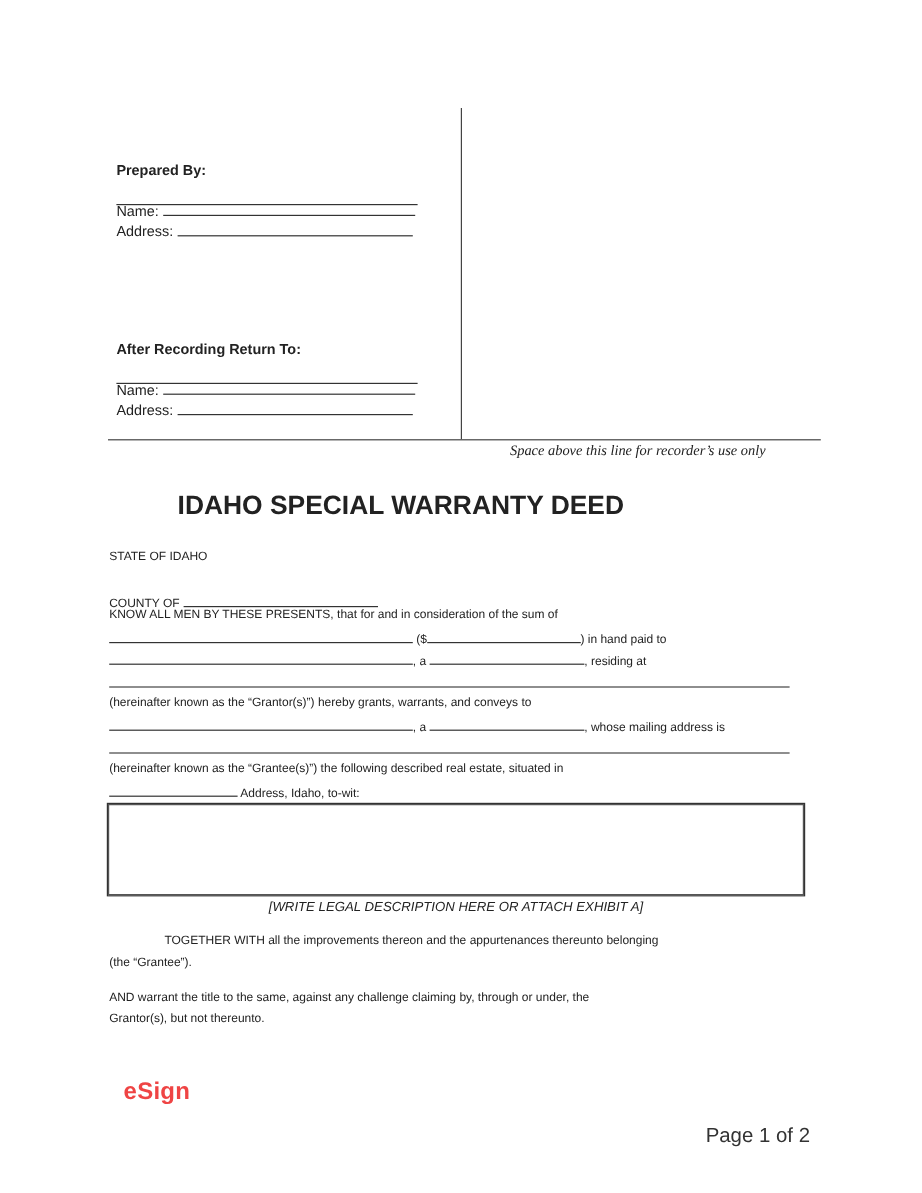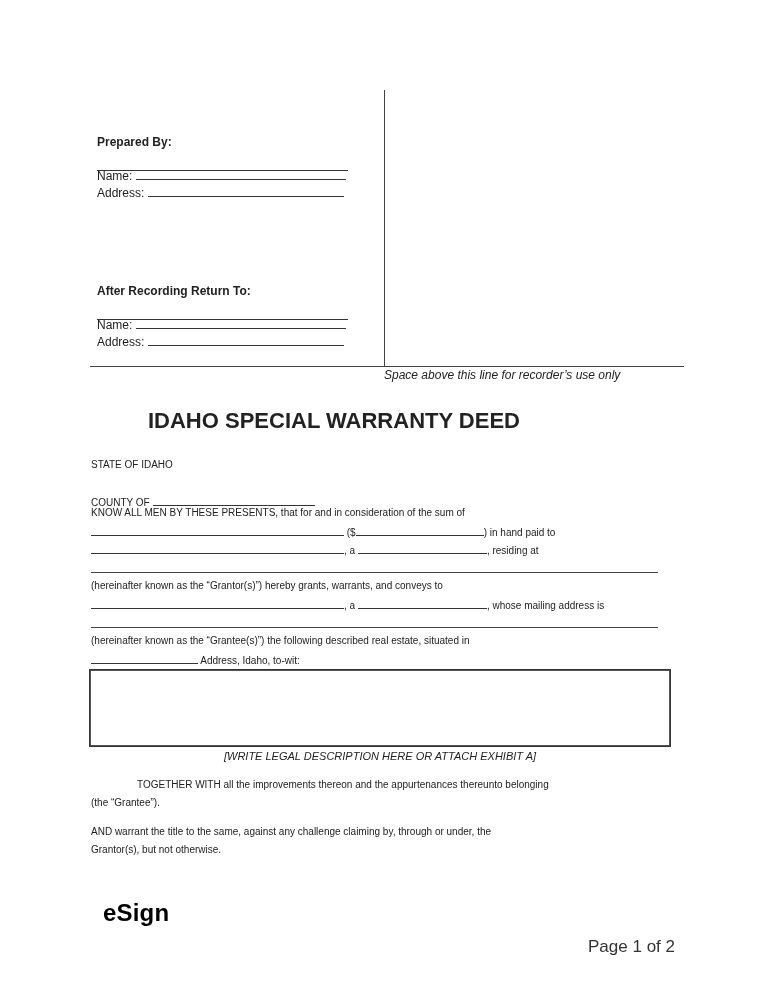--- a/index.html
+++ b/index.html
@@ -11,21 +11,21 @@
   .uline { display: inline-block; border-bottom: 1px solid #333; height: 11px; vertical-align: baseline; }
   .fullline { position: absolute; height: 0; border-top: 1px solid #444; }
   .body-text { font-size: 10px; line-height: 18px; }
   .inl { display: inline-block; border-bottom: 1px solid #333; height: 13px; vertical-align: baseline; }
 </style>
 </head>
 <body>
 
 <div class="abs" style="left:384px; top:90px; width:1px; height:276px; background:#444;"></div>
 <div class="fullline" style="left:90px; top:366px; width:594px;"></div>
-<div class="abs" style="left:384px; top:368px; width:295px; text-align:left; font-size:12px; font-style:italic; line-height:14px;">Space above this line for recorder’s use only</div>
+<div class="abs" style="left:384px; top:368px; width:295px; text-align:center; font-size:12px; font-style:italic; line-height:14px;font-family:Liberation Serif, serif;">Space above this line for recorder’s use only</div>
 
 <div class="abs lbl bold" style="left:97px; top:92px;">Prepared By:</div>
 <div class="abs lbl" style="left:97px; top:125px; width:260px;">
   <span>Name:</span>
   <span class="uline" style="width:210px;"></span>
 </div>
 <div class="abs lbl" style="left:97px; top:142px; width:260px;">
   <span>Address:</span>
   <span class="uline" style="width:196px;"></span>
 </div>
@@ -74,16 +74,16 @@
   <span>Address, Idaho, to-wit:</span>
 </div>
 
 <div class="abs" style="left:89px; top:669px; width:580px; height:76px; border:1px solid #333; box-shadow: inset 0 0 0 1px #555; font-size:14px;"></div>
 <div class="abs" style="left:89px; top:750px; width:582px; text-align:center; font-size:11px; font-style:italic; line-height:13px;">[WRITE LEGAL DESCRIPTION HERE OR ATTACH EXHIBIT A]</div>
 
 <div class="abs body-text" style="left:91px; top:776px; white-space:nowrap;margin-left:46px;">TOGETHER WITH all the improvements thereon and the appurtenances thereunto belonging</div>
 <div class="abs body-text" style="left:91px; top:794px;">(the “Grantee”).</div>
 
 <div class="abs body-text" style="left:91px; top:823px; white-space:nowrap;">AND warrant the title to the same, against any challenge claiming by, through or under, the</div>
-<div class="abs body-text" style="left:91px; top:841px;">Grantor(s), but not otherwise.</div>
+<div class="abs body-text" style="left:91px; top:841px;">Grantor(s), but not thereunto.</div>
 
-<div class="abs" style="left:103px; top:899px; font-size:24px; font-weight:bold; color:#000000; letter-spacing:0.2px;">eSign</div>
+<div class="abs" style="left:103px; top:899px; font-size:20px; font-weight:bold; color:#ef4444; letter-spacing:0.2px;">eSign</div>
 <div class="abs" style="left:560px; top:937px; width:115px; text-align:right; font-size:17px; color:#333;">Page 1 of 2</div>
 
 </body></html>

